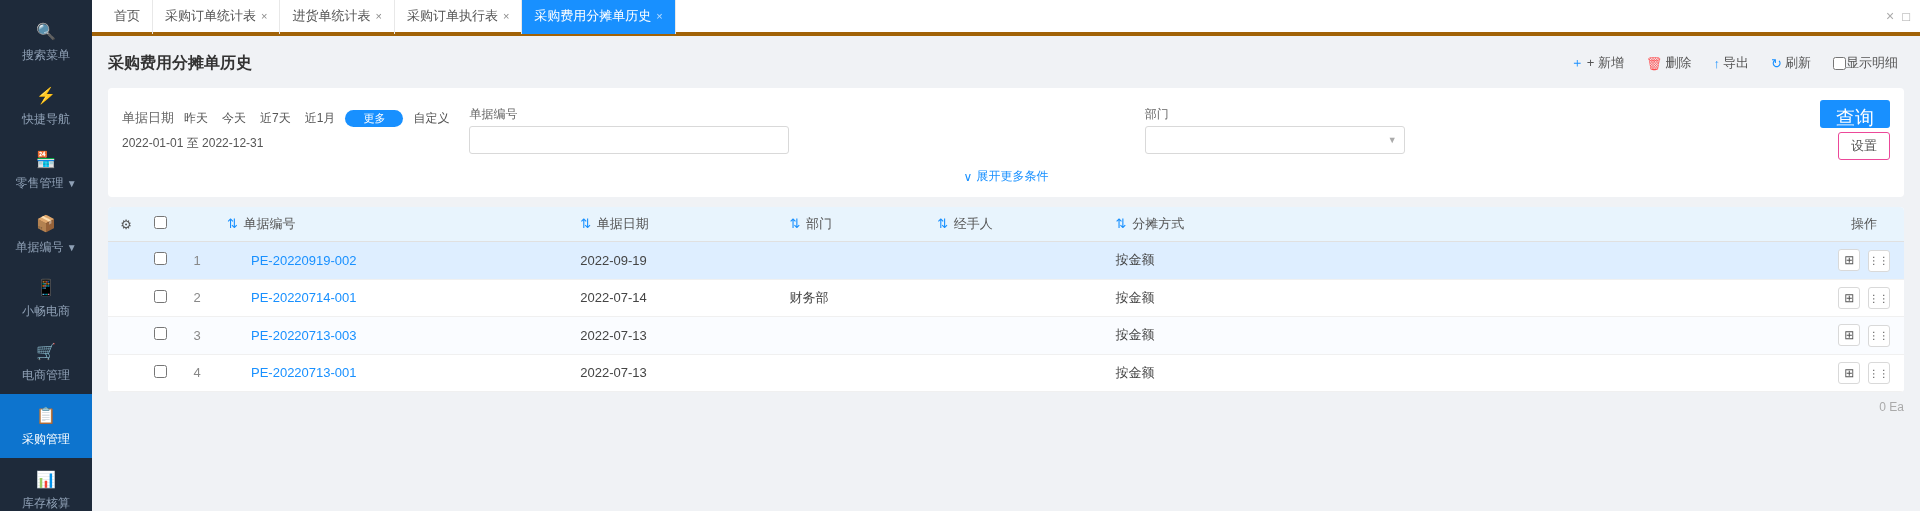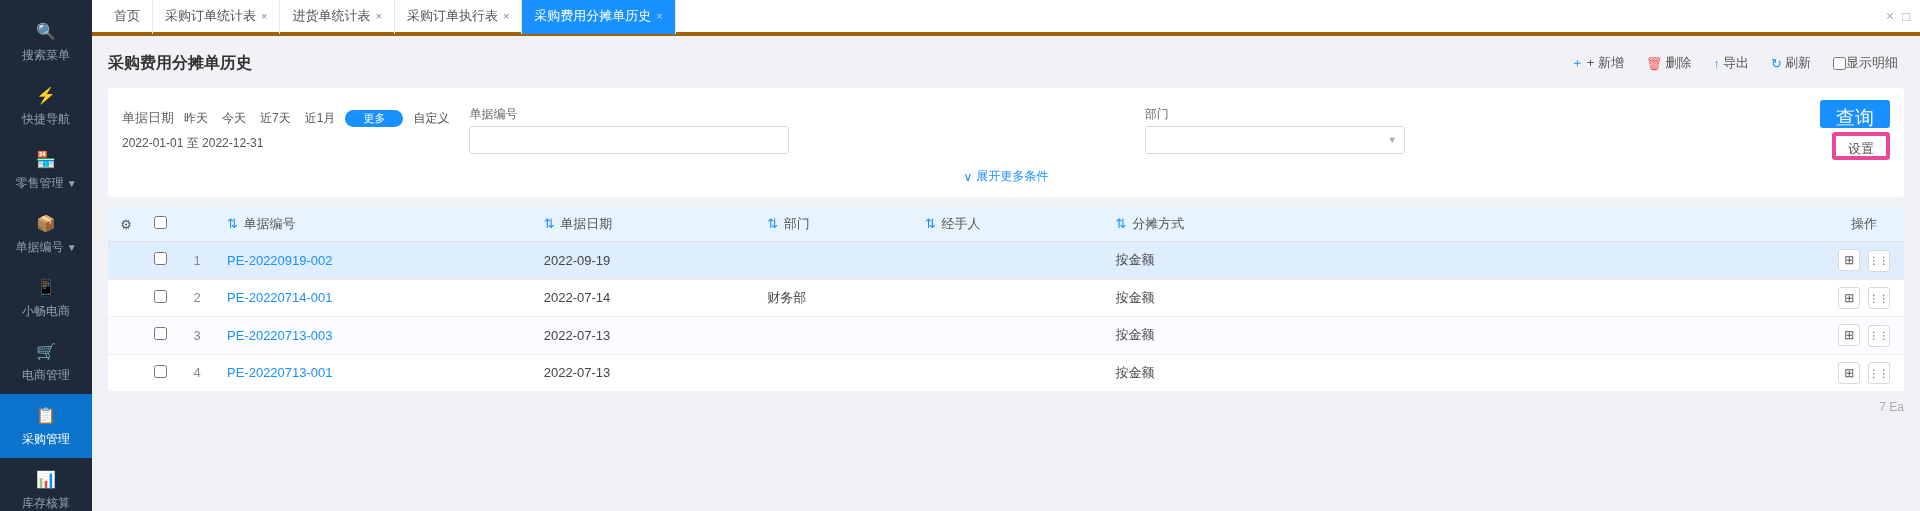--- a/index.html
+++ b/index.html
@@ -216,21 +216,21 @@
       border: none;
       border-radius: 3px;
       padding: 5px 16px;
       cursor: pointer;
       font-size: 19px;
       height: 28px;
     }
     .btn-settings {
       background: #fff;
       color: #555;
-      border: 4px solid #ec4899;
+      border: 1px solid #ec4899;
       border-radius: 3px;
       padding: 4px 12px;
       cursor: pointer;
       font-size: 13px;
       height: 28px;
     }
     .expand-more {
       display: flex;
       justify-content: center;
       align-items: center;
@@ -265,21 +265,21 @@
     }
     td {
       padding: 7px 10px;
       color: #444;
       border-bottom: 1px solid #f0f0f0;
       white-space: nowrap;
     }
     tbody tr:nth-child(odd) { background: #fafcff; }
     tbody tr:nth-child(even) { background: #fff; }
 
-    .link-text { color: #1890ff; cursor: pointer; text-decoration: none; }
+    .link-text { color: #1890ff; cursor: pointer; text-decoration: none; margin-left: 24px; }
 
     .row-num { color: #888; text-align: center; }
 
     .th-settings { width: 36px; text-align: center; }
     .th-check { width: 32px; text-align: center; }
 
     .checkbox-cell { text-align: center; }
     input[type="checkbox"] { cursor: pointer; }
 
     .op-btn {
@@ -577,17 +577,17 @@
             <td style="text-align:center">
               <span class="op-btn">⊞</span>
               <span class="op-btn" style="font-size:10px">⋮⋮</span>
             </td>
           </tr>
         </tbody>
       </table>
     </div>
 
     <div style="margin-top:8px;text-align:right;color:#aaa;font-size:12px;">
-      <span>7 Ea</span>
+      <span>0 Ea</span>
     </div>
 
   </div>
 </div>
 
 </body></html>

